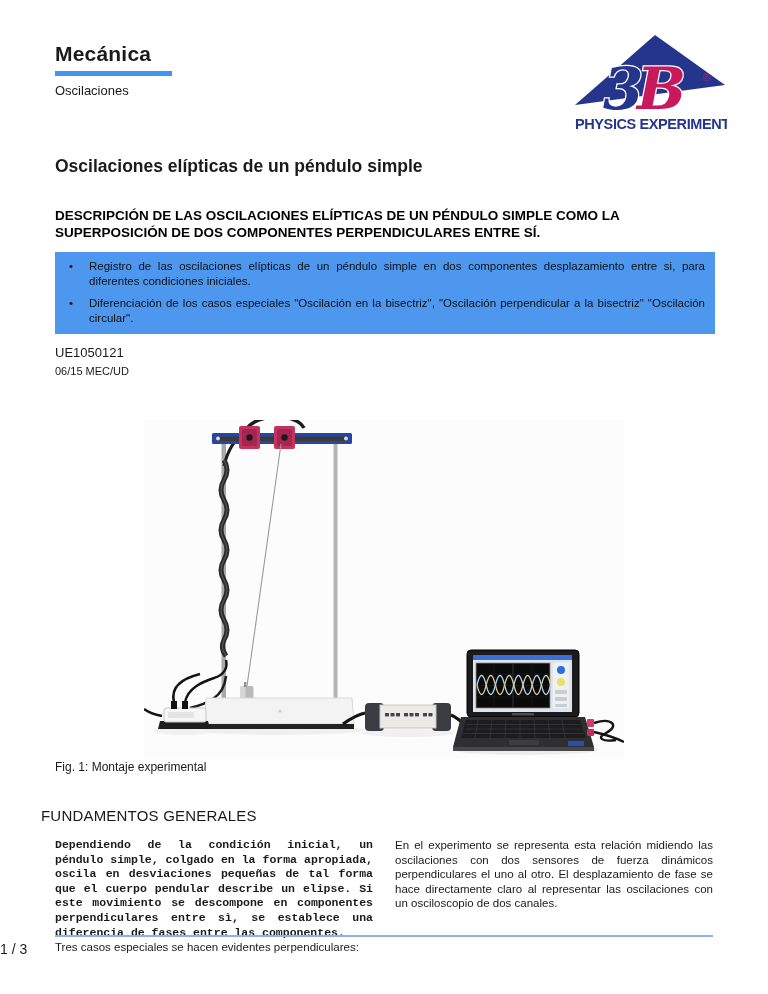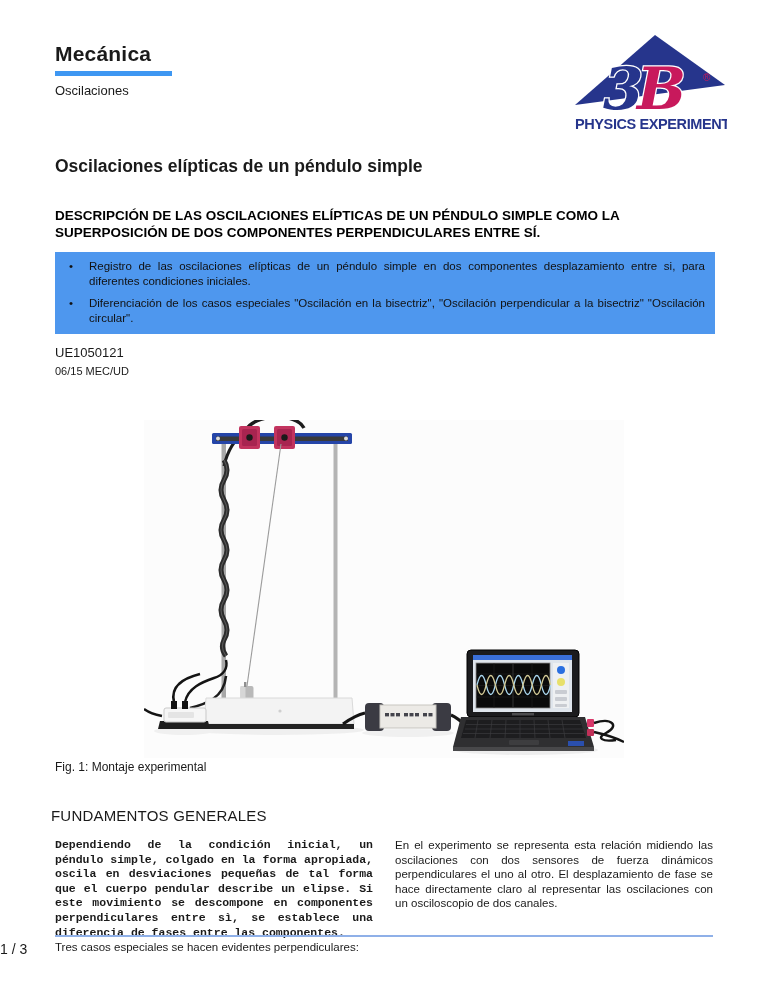--- a/index.html
+++ b/index.html
@@ -26,21 +26,21 @@
 
   .exp-id{position:absolute;left:55px;top:345px;font-size:13px;}
   .revision{position:absolute;left:55px;top:365px;font-size:11px;}
 
   
   .figure{position:absolute;left:144px;top:420px;width:480px;height:338px;}
   .figure svg{display:block;}
   .fig-caption{position:absolute;left:55px;top:760px;font-size:12px;}
 
   
-  .section-title{position:absolute;left:51px;top:807px;font-size:15px;letter-spacing:.2px;}
+  .section-title{position:absolute;left:41px;top:807px;font-size:15px;letter-spacing:.2px;}
   .col-left{position:absolute;left:55px;top:838px;width:318px;font-size:11.5px;line-height:14.6px;text-align:justify;}
   .col-left .lead{font-weight:bold;font-family:Liberation Mono, monospace;}
   .col-right{position:absolute;left:395px;top:838px;width:318px;font-size:11.5px;line-height:14.6px;text-align:justify;}
 
   
   .footer-rule{position:absolute;left:55px;top:935px;width:658px;height:2px;background:#8FB0E8;}
   .footer-page{position:absolute;left:0;top:941px;width:768px;text-align:left;font-size:14px;}
 </style>
 </head>
 <body>

